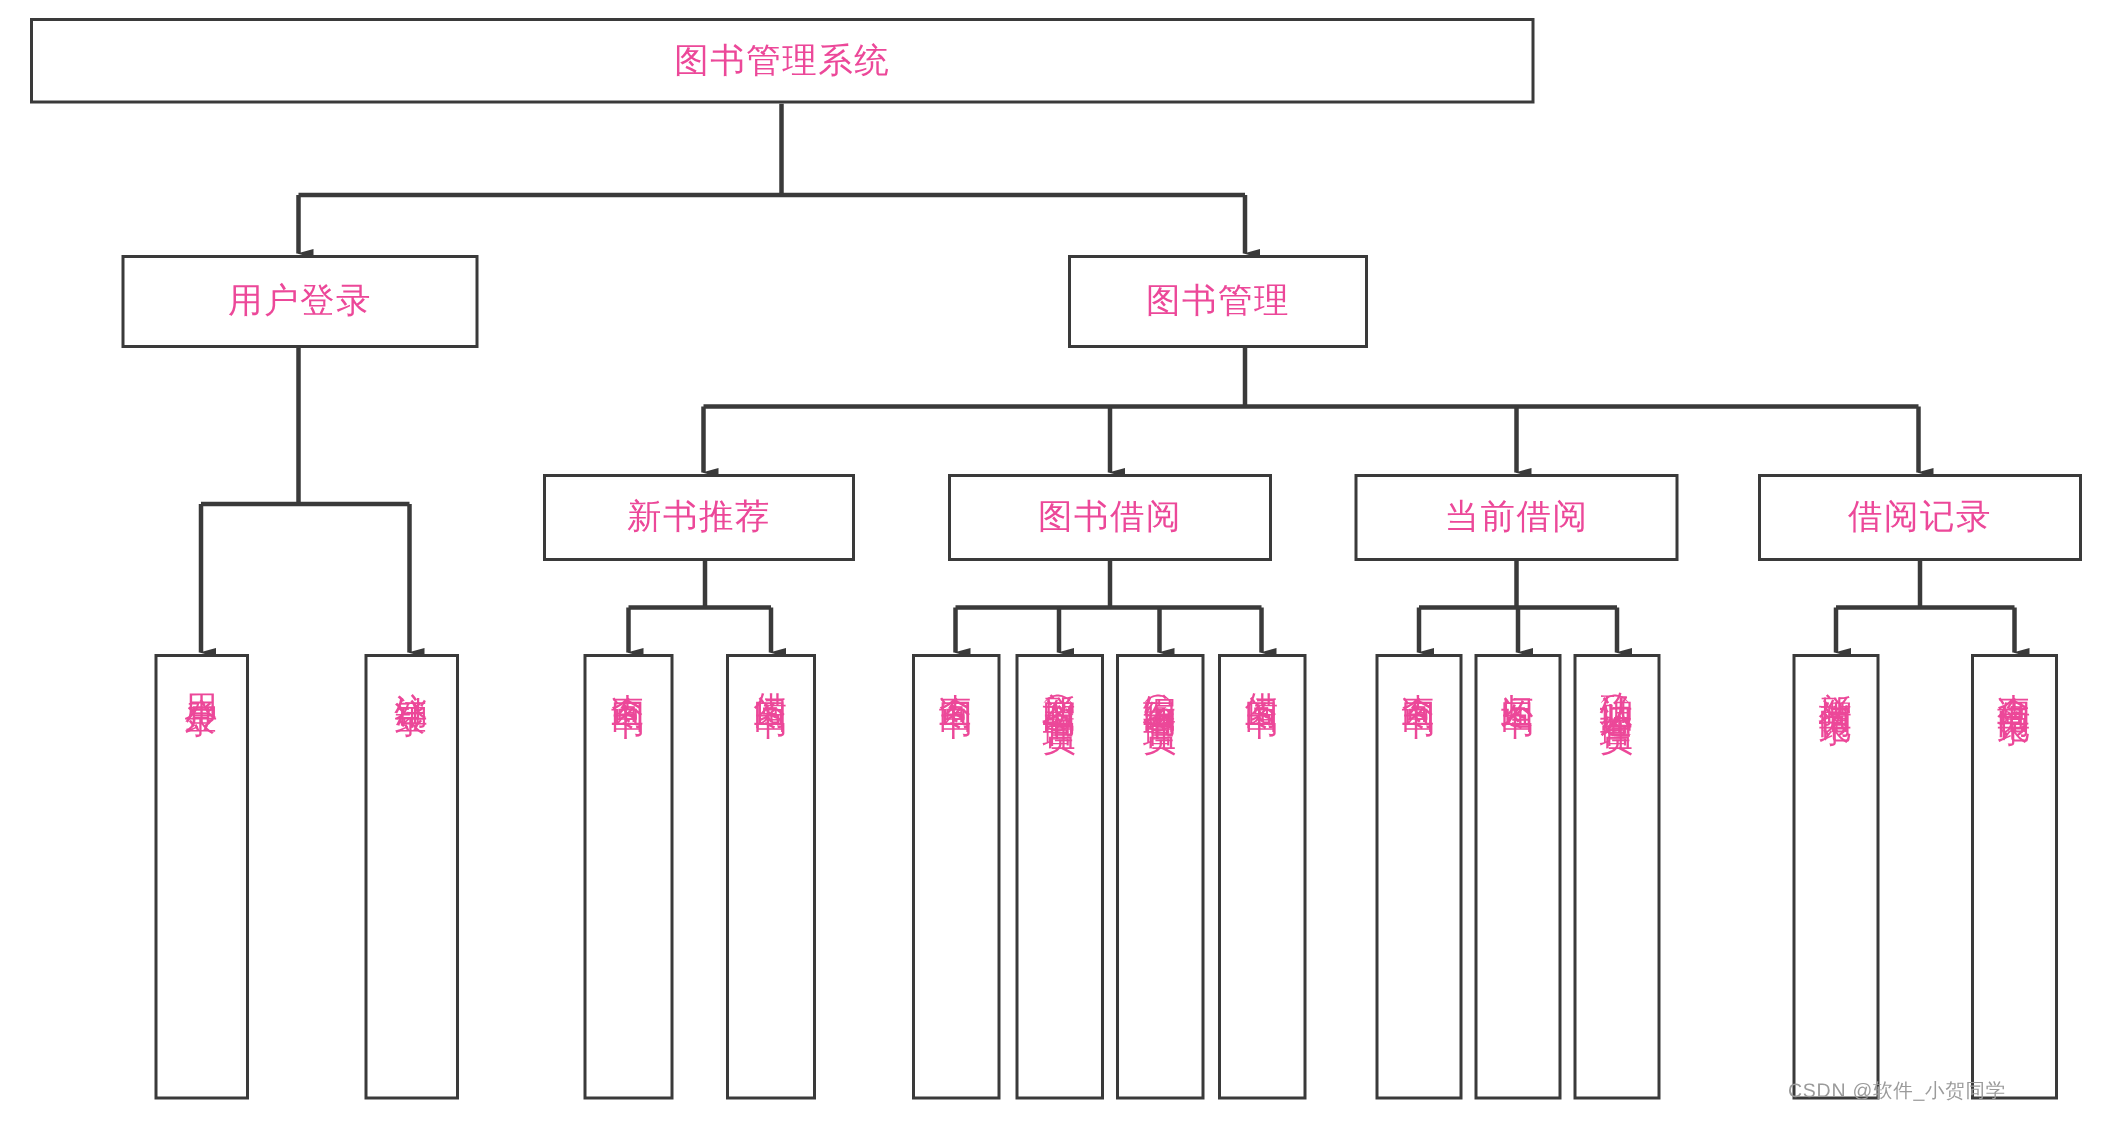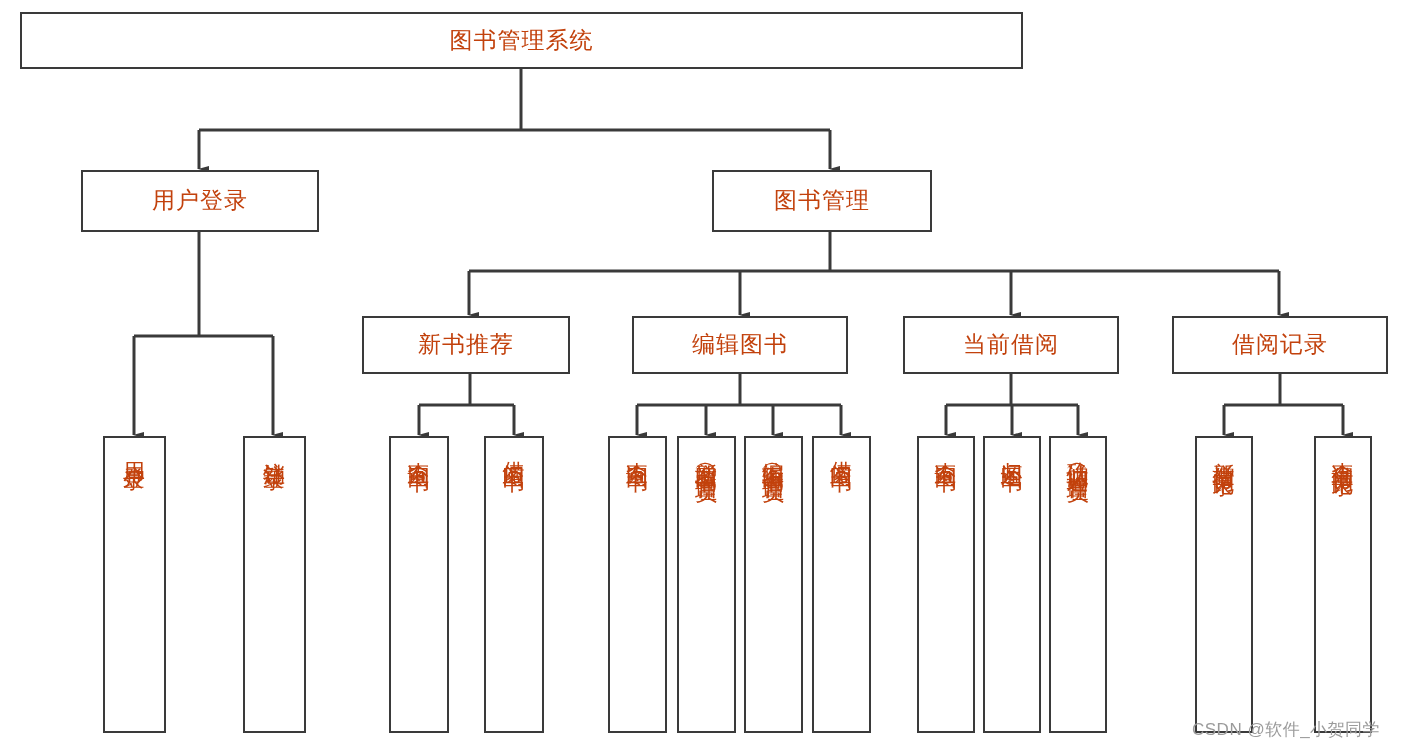--- a/index.html
+++ b/index.html
@@ -25,21 +25,21 @@
     height: 747px;
   }
   .node-box {
     position: absolute;
     box-sizing: border-box;
     background: #ffffff;
     border: 2px solid #3a3a3a;
     display: flex;
     align-items: center;
     justify-content: center;
-    color: #c2410c;
+    color: #ec4899;
   }
   .node-label {
     text-align: center;
     line-height: 1.18;
     white-space: pre;
   }
   .node-h .node-label {
     font-size: 23px;
     letter-spacing: 1px;
   }
@@ -51,21 +51,21 @@
   .node-v .node-label {
     font-size: 22px;
     writing-mode: vertical-rl;
     text-orientation: upright;
     letter-spacing: 3px;
     line-height: 1.05;
     white-space: nowrap;
   }
   .watermark {
     position: absolute;
-    font-size: 17px;
+    font-size: 13px;
     color: #9b9b9b;
     letter-spacing: 0.5px;
     white-space: nowrap;
     pointer-events: none;
   }
 </style>
 </head>
 <body>
 
 <div id="diagram-root">
@@ -113,29 +113,29 @@
       </g>
   </svg>
 
   <div class="node-box node-h" style="left: 20px; top: 12px; width: 1003px; height: 57px;">
     <span class="node-label">图书管理系统</span>
   </div>
 
   <div class="node-box node-h" style="left: 81px; top: 170px; width: 238px; height: 62px;">
     <span class="node-label">用户登录</span>
   </div>
-  <div class="node-box node-h" style="left: 712px; top: 170px; width: 220px; height: 62px;">
+  <div class="node-box node-h" style="left: 712px; top: 170px; width: 200px; height: 62px;">
     <span class="node-label">图书管理</span>
   </div>
 
   <div class="node-box node-h" style="left: 362px; top: 316px; width: 208px; height: 58px;">
     <span class="node-label">新书推荐</span>
   </div>
   <div class="node-box node-h" style="left: 632px; top: 316px; width: 216px; height: 58px;">
-    <span class="node-label">编辑图书</span>
+    <span class="node-label">图书借阅</span>
   </div>
   <div class="node-box node-h" style="left: 1172px; top: 316px; width: 216px; height: 58px;">
     <span class="node-label">借阅记录</span>
   </div>
   <div class="node-box node-h" style="left: 903px; top: 316px; width: 216px; height: 58px;">
     <span class="node-label">当前借阅</span>
   </div>
 
   <div class="node-box node-v" style="left: 103px; top: 436px; width: 63px; height: 297px;">
     <span class="node-label">用户登录</span>

